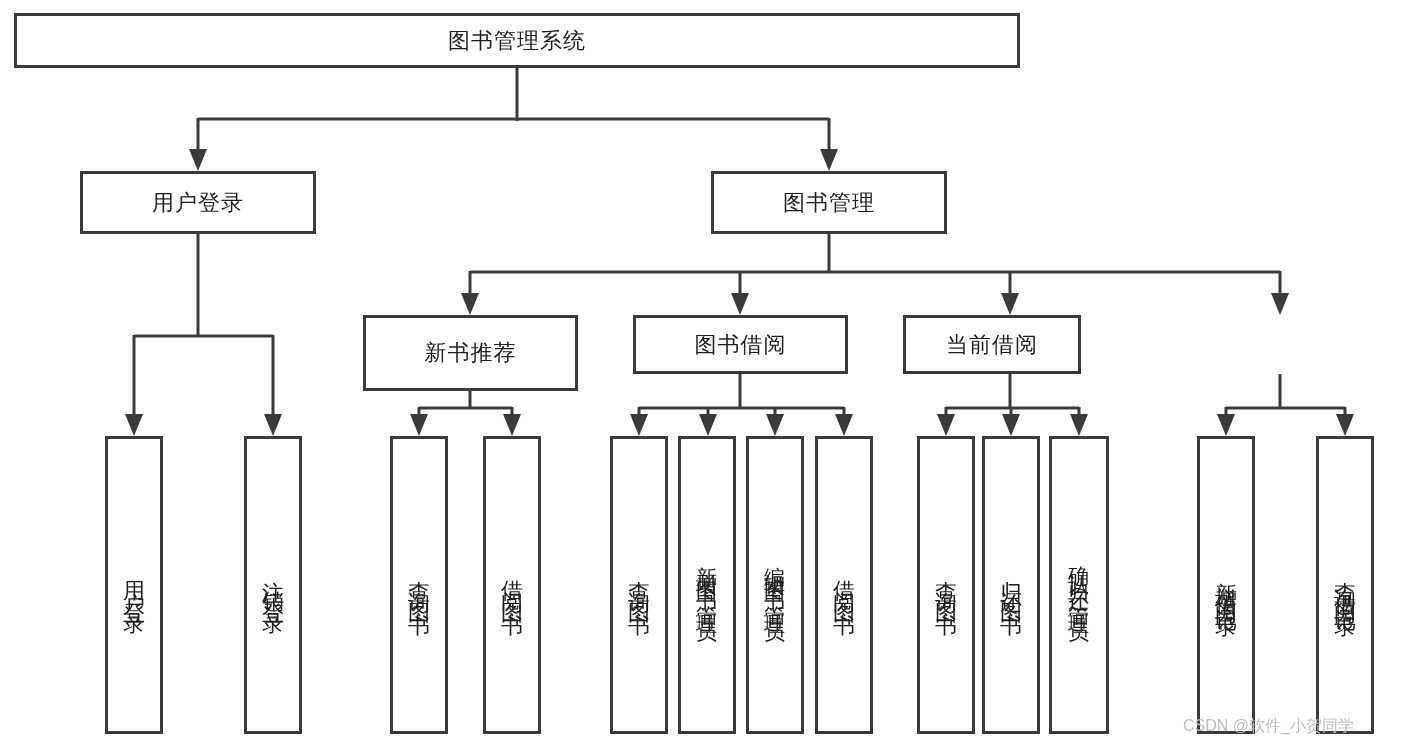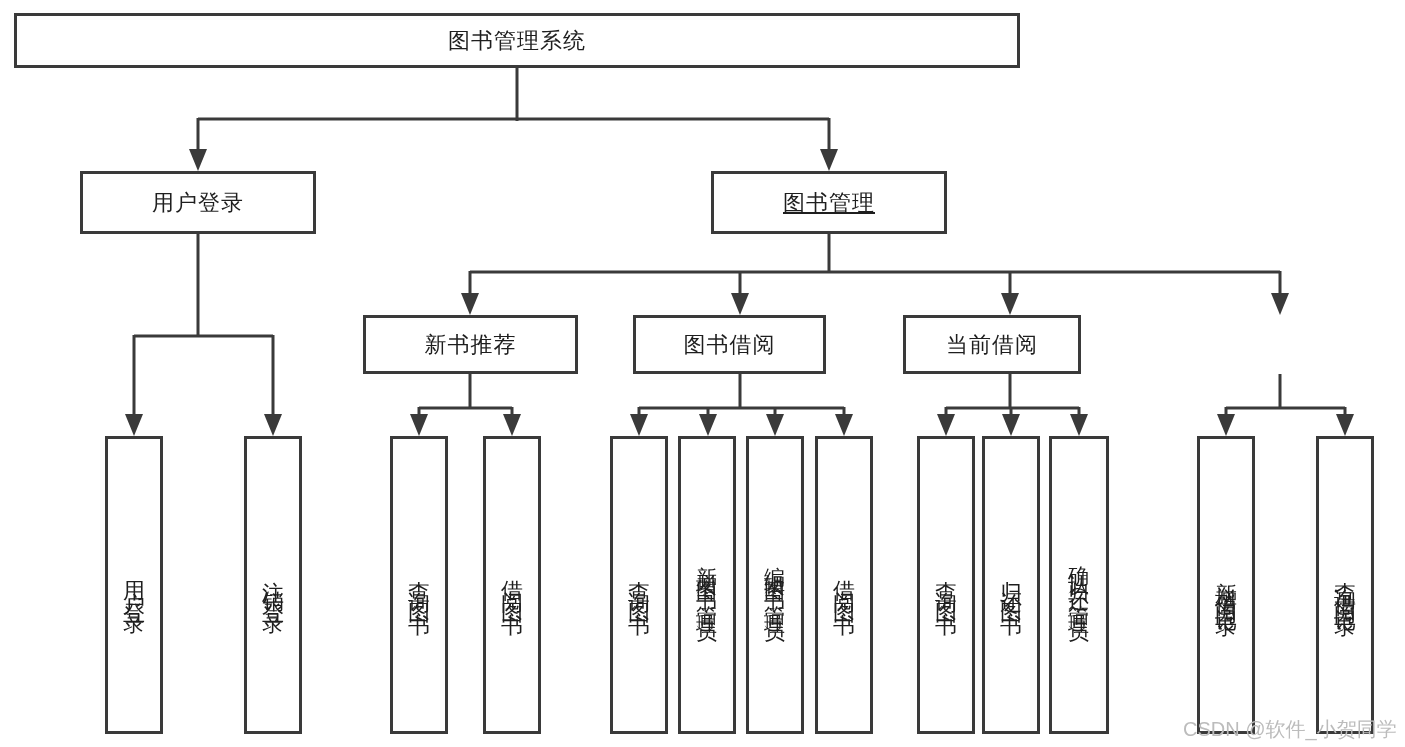--- a/index.html
+++ b/index.html
@@ -43,21 +43,21 @@
     line-height:1;
     color:var(--color-text);
     white-space:nowrap;
   }
   .sp4{letter-spacing:11px;}
   .sp6{letter-spacing:7px;}
   .sp9{letter-spacing:8px;font-size:21px;}
   .watermark{
     position:absolute;
     left:1183px;top:716px;width:215px;
-    font-size:20px;
+    font-size:16px;
     color:var(--color-watermark);
     white-space:nowrap;
     z-index:5;
   }
 </style>
 </head>
 <body>
 
 <div class="canvas">
 
@@ -93,24 +93,24 @@
     <polygon points="1070,414 1088,414 1079,436"></polygon>
 
     <path d="M1280 374 V409 M1226 408 H1345 M1226 407 V417 M1345 407 V417"></path>
     <polygon points="1217,414 1235,414 1226,436"></polygon>
     <polygon points="1336,414 1354,414 1345,436"></polygon>
   </svg>
 
   <div class="hbox" style="left:14px;top:13px;width:1006px;height:55px;">图书管理系统</div>
 
   <div class="hbox" style="left:80px;top:171px;width:236px;height:63px;">用户登录</div>
-  <div class="hbox" style="left:711px;top:171px;width:236px;height:63px;text-decoration:underline;">图书管理</div>
+  <div class="hbox" style="left:711px;top:171px;width:236px;height:63px;">图书管理</div>
 
-  <div class="hbox" style="left:363px;top:315px;width:215px;height:59px;">新书推荐</div>
-  <div class="hbox" style="left:633px;top:315px;width:193px;height:59px;text-align:right;">图书借阅</div>
+  <div class="hbox" style="left:363px;top:315px;width:215px;height:76px;">新书推荐</div>
+  <div class="hbox" style="left:633px;top:315px;width:215px;height:59px;text-align:right;">图书借阅</div>
   <div class="hbox" style="left:903px;top:315px;width:178px;height:59px;">当前借阅</div>
 
   <div class="vbox" style="left:105px;">
     <span class="vtext sp4">用户登录</span>
   </div>
   <div class="vbox" style="left:244px;">
     <span class="vtext sp4">注销登录</span>
   </div>
 
   <div class="vbox" style="left:390px;">

